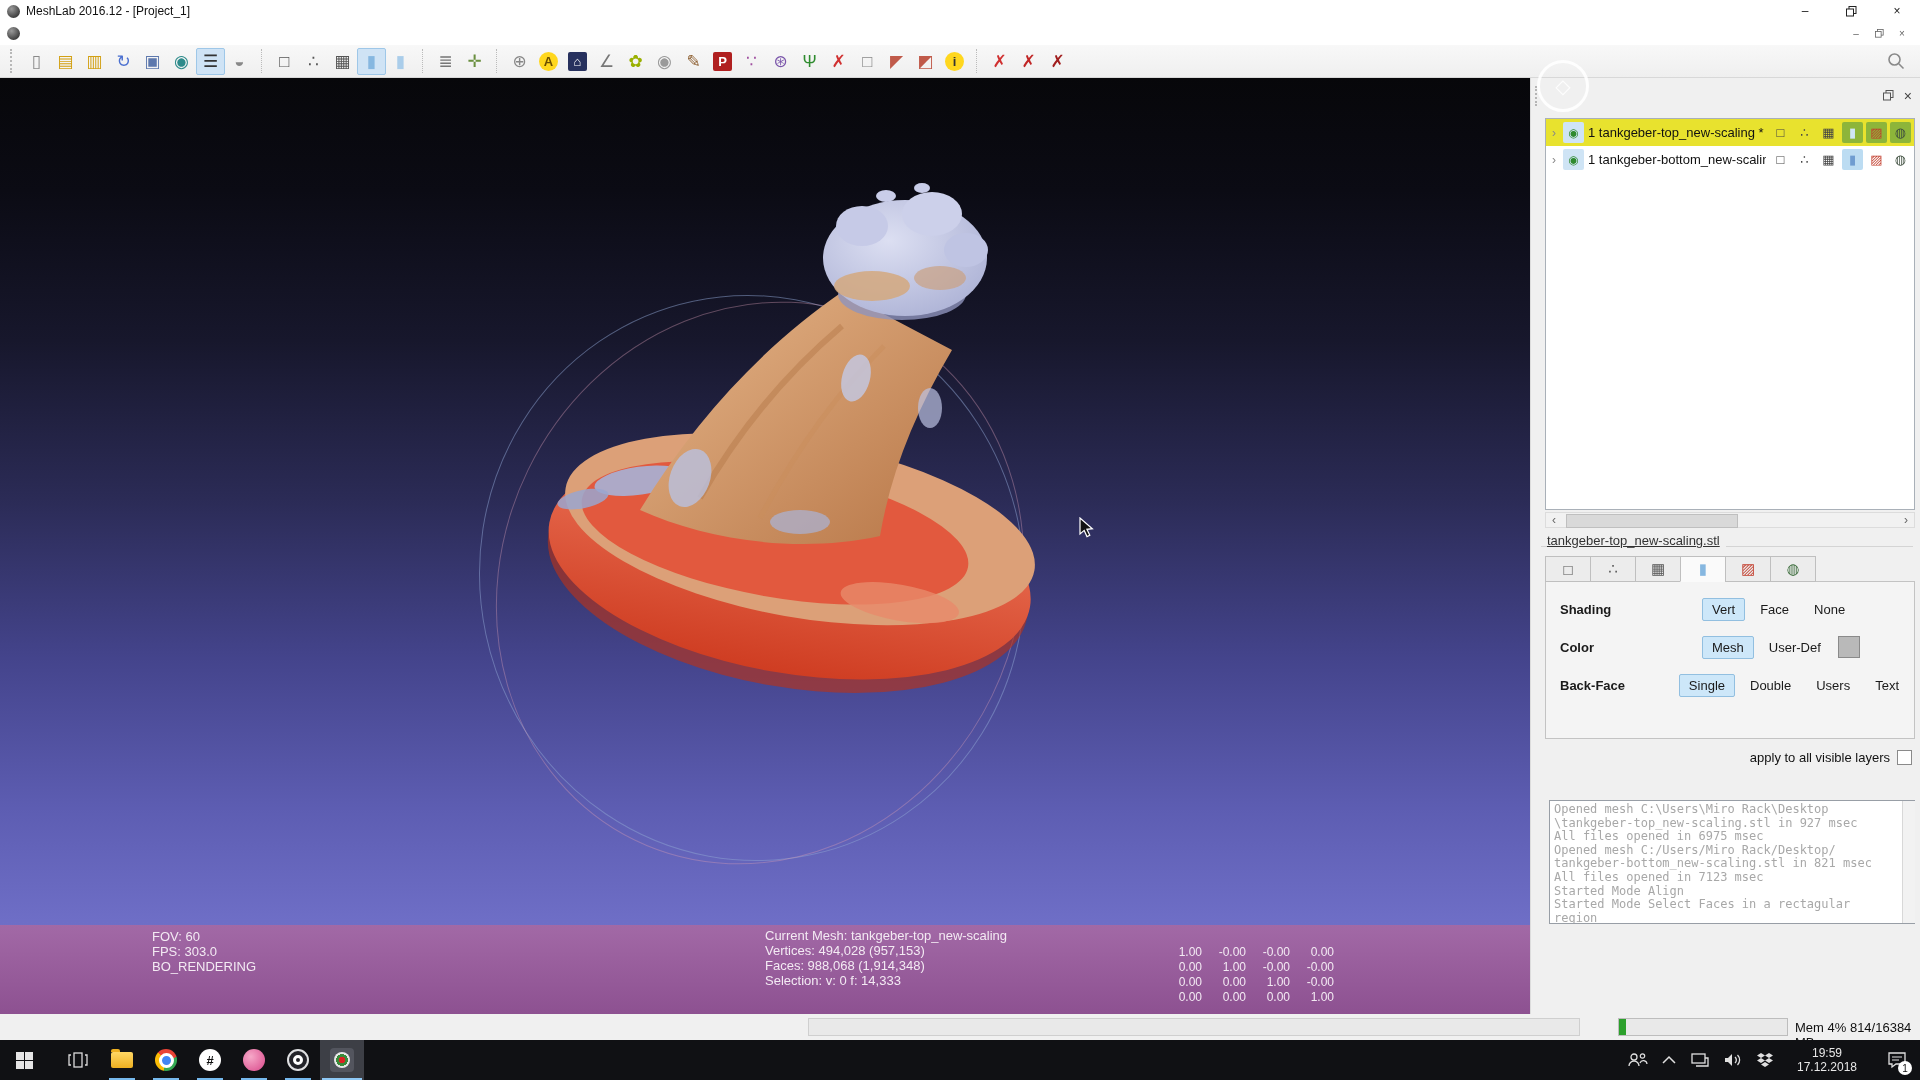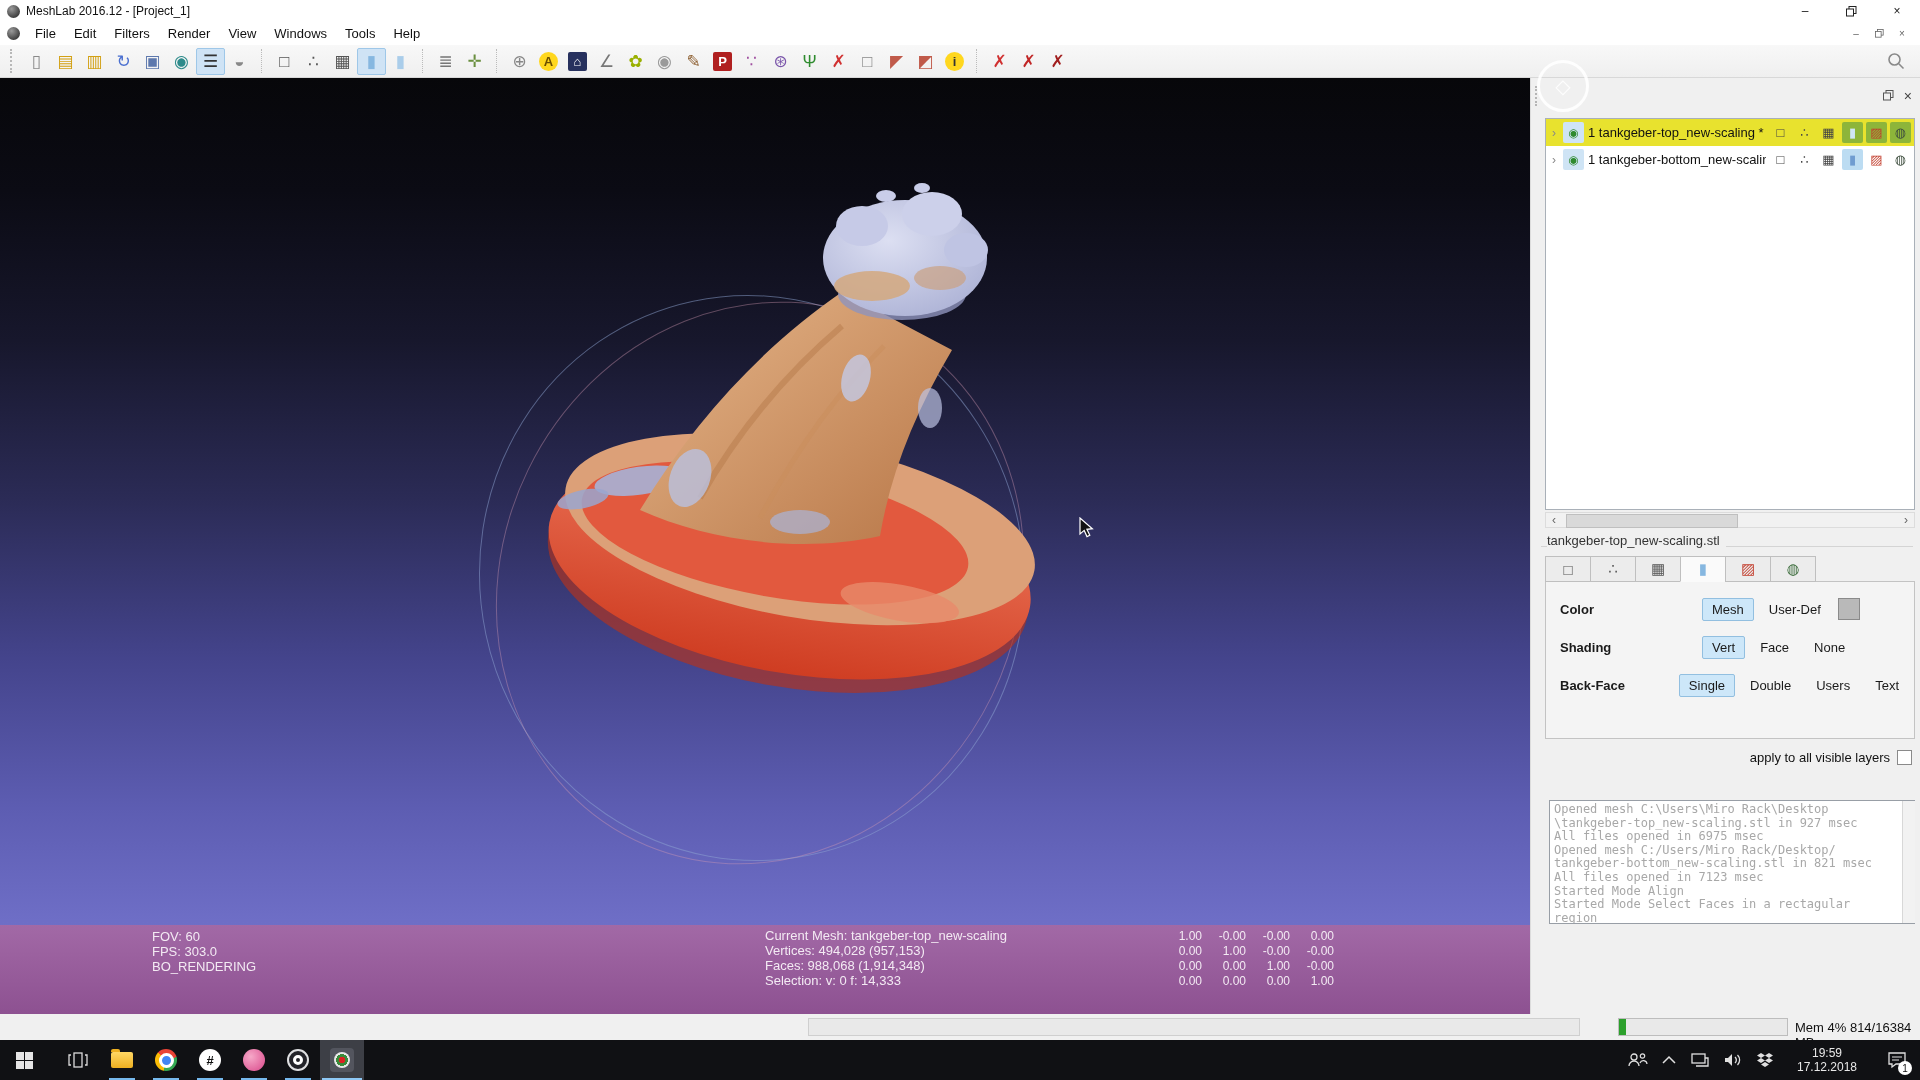--- a/index.html
+++ b/index.html
@@ -38,21 +38,21 @@
 
   
   .viewport{position:absolute;top:78px;left:0;width:1530px;height:936px;overflow:hidden;
     background:linear-gradient(180deg,#07070a 0%,#0b0b14 12%,#17172c 28%,#2b2b56 45%,
                #44448c 62%,#5d5db2 78%,#6e6ec6 90%,#7575cd 100%);}
   .mesh-svg{position:absolute;top:0;left:0;}
   .vp-purple{position:absolute;left:0;bottom:0;width:100%;height:89px;
              background:linear-gradient(#a269a6,#8d5191);}
   .vp-left{position:absolute;left:152px;top:4px;color:#f3eaf3;font-size:13px;line-height:15px;white-space:pre-line;}
   .vp-mesh{position:absolute;left:765px;top:3px;color:#f3eaf3;font-size:13px;line-height:15px;white-space:pre-line;}
-  .vp-matrix{position:absolute;left:1158px;top:4px;display:grid;grid-template-columns:repeat(4,44px);
+  .vp-matrix{position:absolute;left:1158px;top:20px;display:grid;grid-template-columns:repeat(4,44px);
              font-size:12px;line-height:15px;color:#f3eaf3;text-align:right;}
 
   
   .cursor{position:absolute;left:1078px;top:517px;z-index:40;pointer-events:none;}
 
   
   .rpanel{position:absolute;top:78px;left:1530px;width:390px;height:936px;background:#f0f0f0;
           border-left:1px solid #dcdcdc;box-sizing:border-box;font-size:13px;}
   .dock-head{position:absolute;left:0;top:6px;width:100%;height:26px;}
   .dock-handle{position:absolute;left:4px;top:2px;height:20px;width:3px;border-left:2px dotted #b5b5b5;}
@@ -73,21 +73,21 @@
   .eye-chip{background:#cfe4f5;font-size:12px;color:#2f8a2f;}
   .layer-name{flex:1;white-space:nowrap;overflow:hidden;}
   .layer-chips{display:flex;gap:3px;}
 
   .hscroll{position:absolute;left:14px;top:434px;width:370px;height:16px;background:#f1f1f1;
            border:1px solid #dcdcdc;box-sizing:border-box;display:flex;align-items:center;color:#666;}
   .hs-arrow{width:16px;text-align:center;font-size:12px;}
   .hs-thumb{position:absolute;left:20px;width:170px;height:12px;top:1px;background:#d9d9d9;border:1px solid #bfbfbf;}
 
   .gb-line{position:absolute;left:10px;top:468px;width:372px;border-top:1px solid #d4d4d4;}
-  .gb-title{position:absolute;left:16px;top:455px;background:#f0f0f0;padding:0 6px 0 0;color:#333;z-index:2;}
+  .gb-title{position:absolute;left:16px;top:455px;background:#f0f0f0;padding:0 6px 0 0;color:#333;z-index:2;text-decoration:underline;}
   .tabs{position:absolute;left:14px;top:478px;display:flex;z-index:3;}
   .tab{width:46px;height:26px;background:#ececec;border:1px solid #bfbfbf;margin-right:-1px;
        display:flex;align-items:center;justify-content:center;font-size:15px;box-sizing:border-box;}
   .tab.selected{background:#fafafa;border-bottom-color:#fafafa;}
   .props{position:absolute;left:14px;top:503px;width:370px;height:158px;border:1px solid #c3c3c3;
          background:#f4f4f4;box-sizing:border-box;padding-top:8px;}
   .prop-row{display:flex;align-items:center;height:38px;padding-left:14px;}
   .prop-label{width:142px;font-weight:bold;color:#1a1a1a;}
   .opt{padding:3px 9px;margin-right:5px;border:1px solid transparent;border-radius:2px;color:#1a1a1a;}
   .opt.selected{background:#cde7f9;border:1px solid #92bfe0;}
@@ -153,30 +153,20 @@
           <rect x="3" y="0.5" width="7" height="7" fill="none" stroke="#222"></rect>
           <rect x="0.5" y="3" width="7" height="7" fill="#fff" stroke="#222"></rect>
         </svg>
       </div>
       <div class="win-btn">×</div>
     </div>
   </div>
 
   <div class="menubar">
     <span class="ml-logo"></span>
-    <div style="display:flex">
-        <div class="menu-item">File</div>
-        <div class="menu-item">Edit</div>
-        <div class="menu-item">Filters</div>
-        <div class="menu-item">Render</div>
-        <div class="menu-item">View</div>
-        <div class="menu-item">Windows</div>
-        <div class="menu-item">Tools</div>
-        <div class="menu-item">Help</div>
-      </div>
     <div class="mdi-controls">
       <div class="mdi-btn">–</div>
       <div class="mdi-btn">
         <svg width="9" height="9" viewBox="0 0 11 11">
           <rect x="3" y="0.5" width="7" height="7" fill="none" stroke="#666"></rect>
           <rect x="0.5" y="3" width="7" height="7" fill="#fff" stroke="#666"></rect>
         </svg>
       </div>
       <div class="mdi-btn">×</div>
     </div>
@@ -441,30 +431,30 @@
     <div class="tabs">
         <div class="tab" style="color: rgb(85, 85, 85);">□</div>
         <div class="tab" style="color: rgb(85, 85, 85);">∴</div>
         <div class="tab" style="color: rgb(85, 85, 85);">▦</div>
         <div class="tab selected" style="color: rgb(134, 183, 224);">▮</div>
         <div class="tab" style="color: rgb(194, 59, 42);">▨</div>
         <div class="tab" style="color: rgb(63, 111, 63);">◍</div>
       </div>
     <div class="props">
         <div class="prop-row">
+          <span class="prop-label">Shading</span>
+          <span class="opt selected">Vert</span>
+          <span class="opt">Face</span>
+          <span class="opt">None</span>
+        </div>
+        <div class="prop-row">
           <span class="prop-label">Color</span>
           <span class="opt selected">Mesh</span>
           <span class="opt">User-Def</span>
           <span class="swatch"></span>
-        </div>
-        <div class="prop-row">
-          <span class="prop-label">Shading</span>
-          <span class="opt selected">Vert</span>
-          <span class="opt">Face</span>
-          <span class="opt">None</span>
         </div>
         <div class="prop-row">
           <span class="prop-label">Back-Face</span>
           <span class="opt selected">Single</span>
           <span class="opt">Double</span>
           <span class="opt">Users</span>
           <span class="opt">Text</span>
         </div>
       </div>
 

